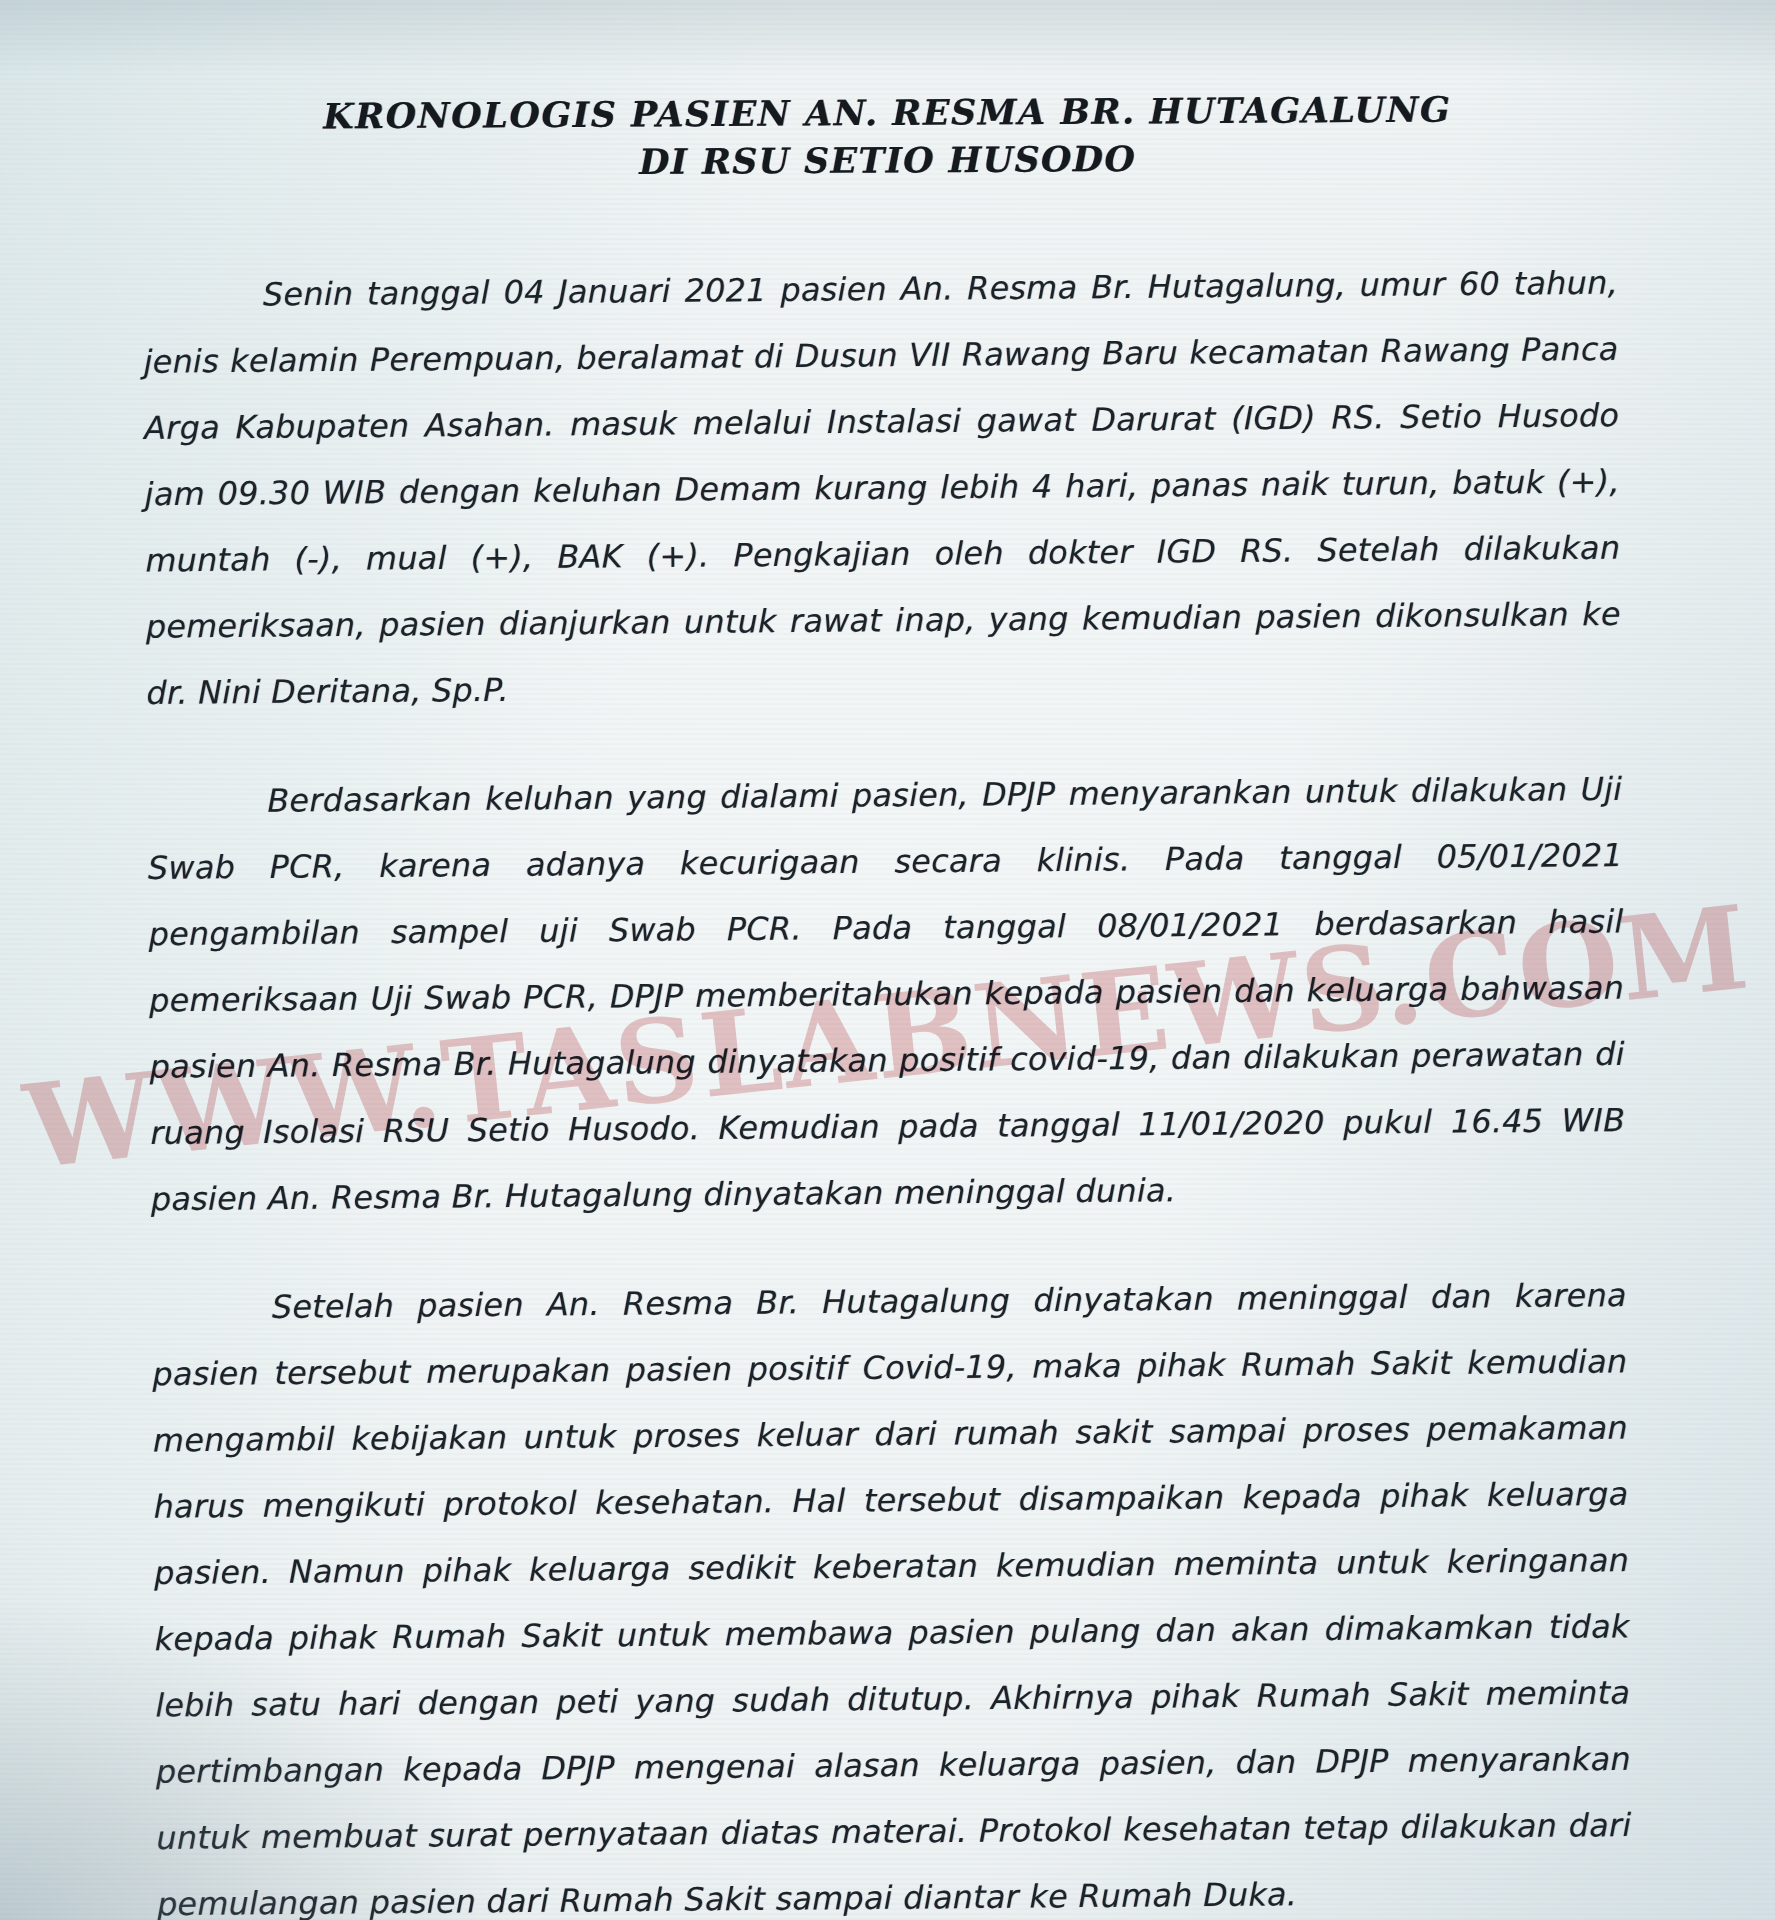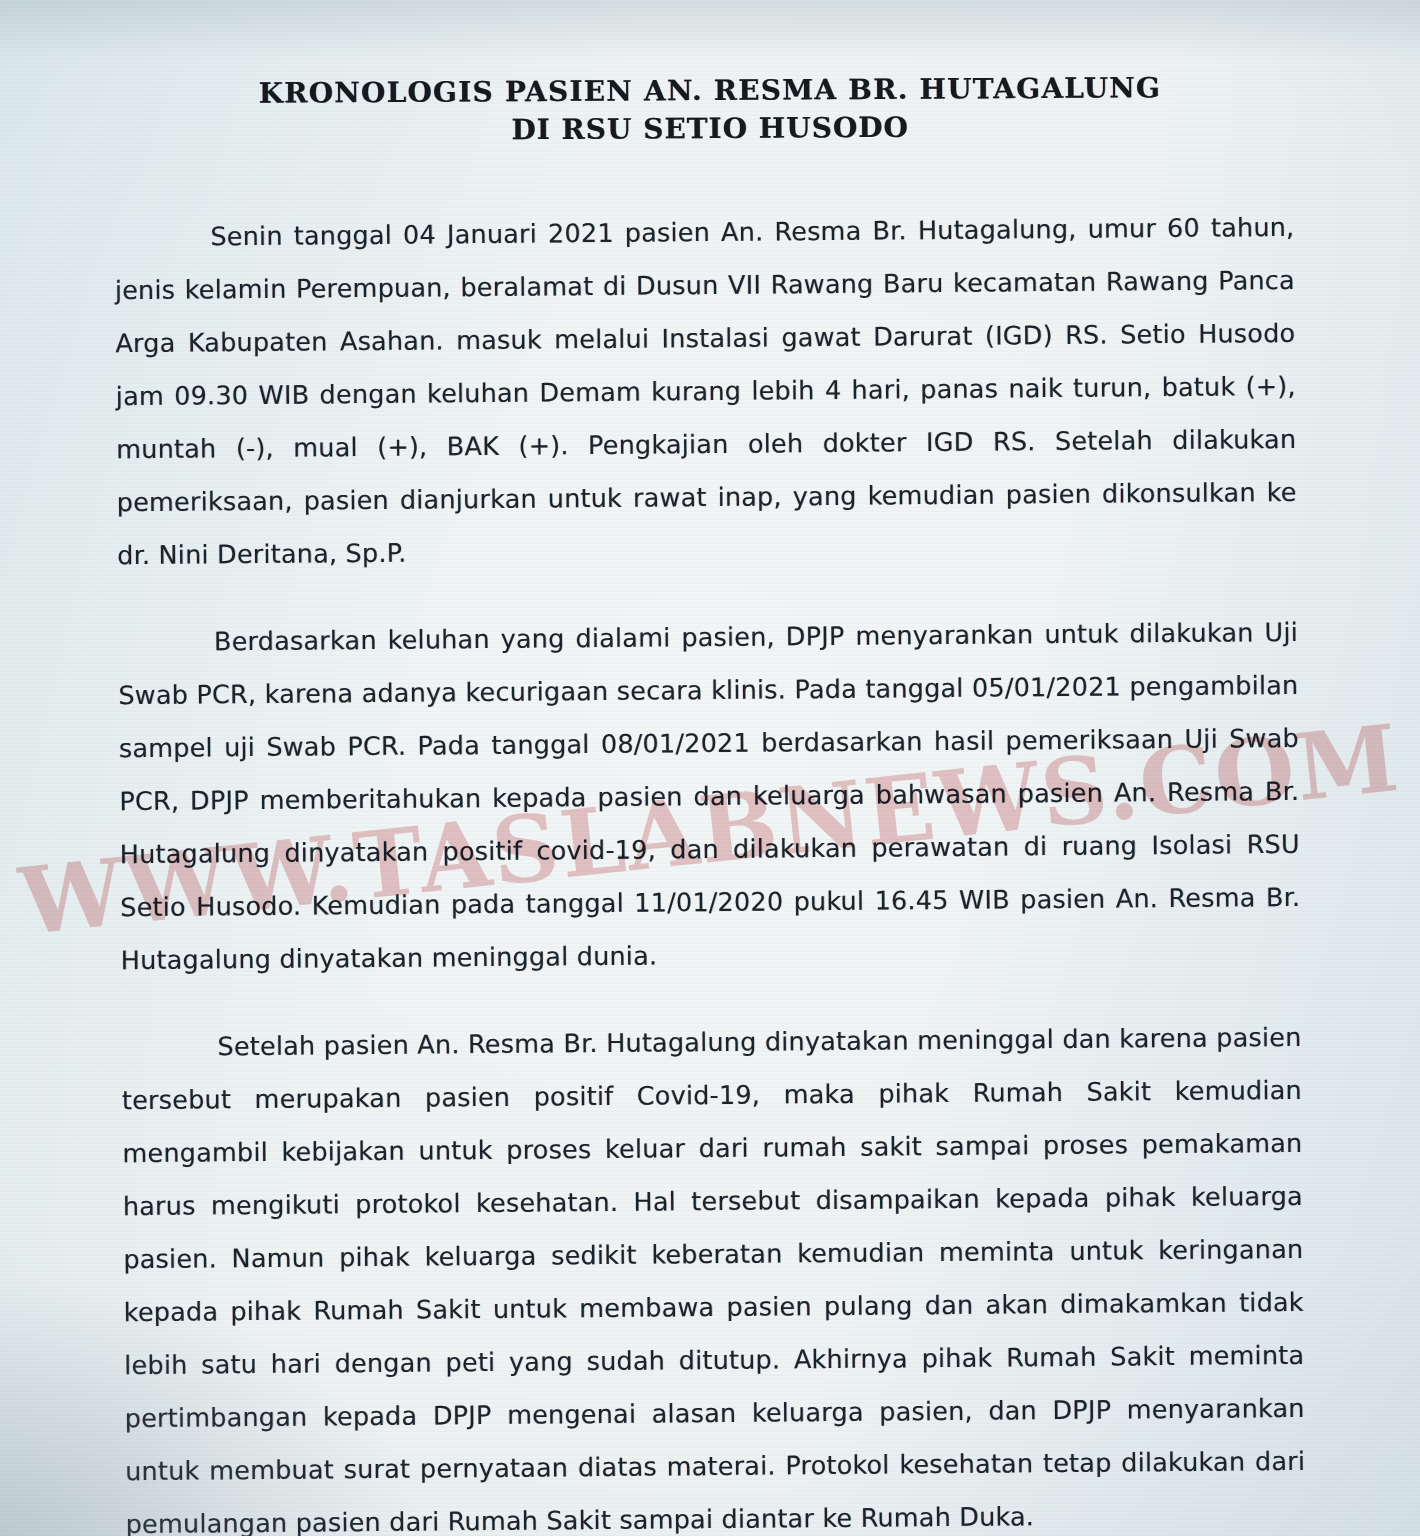--- a/index.html
+++ b/index.html
@@ -38,20 +38,21 @@
     background: linear-gradient(105deg, rgba(180,210,215,0.30) 0%, rgba(255,255,255,0) 35%, rgba(255,255,255,0) 65%, rgba(175,200,210,0.32) 100%);
   }
 
   .doc {
     position: absolute;
     left: 0;
     top: 0;
     width: 1420px;
     height: 1288px;
     padding: 0;
+    font-style: italic;
   }
 
   .title-block {
     text-align: center;
     margin-top: 72px;
     color: #141a1e;
     font-family: "DejaVu Serif", serif;
     font-weight: bold;
     letter-spacing: 0.6px;
     line-height: 1.36;

